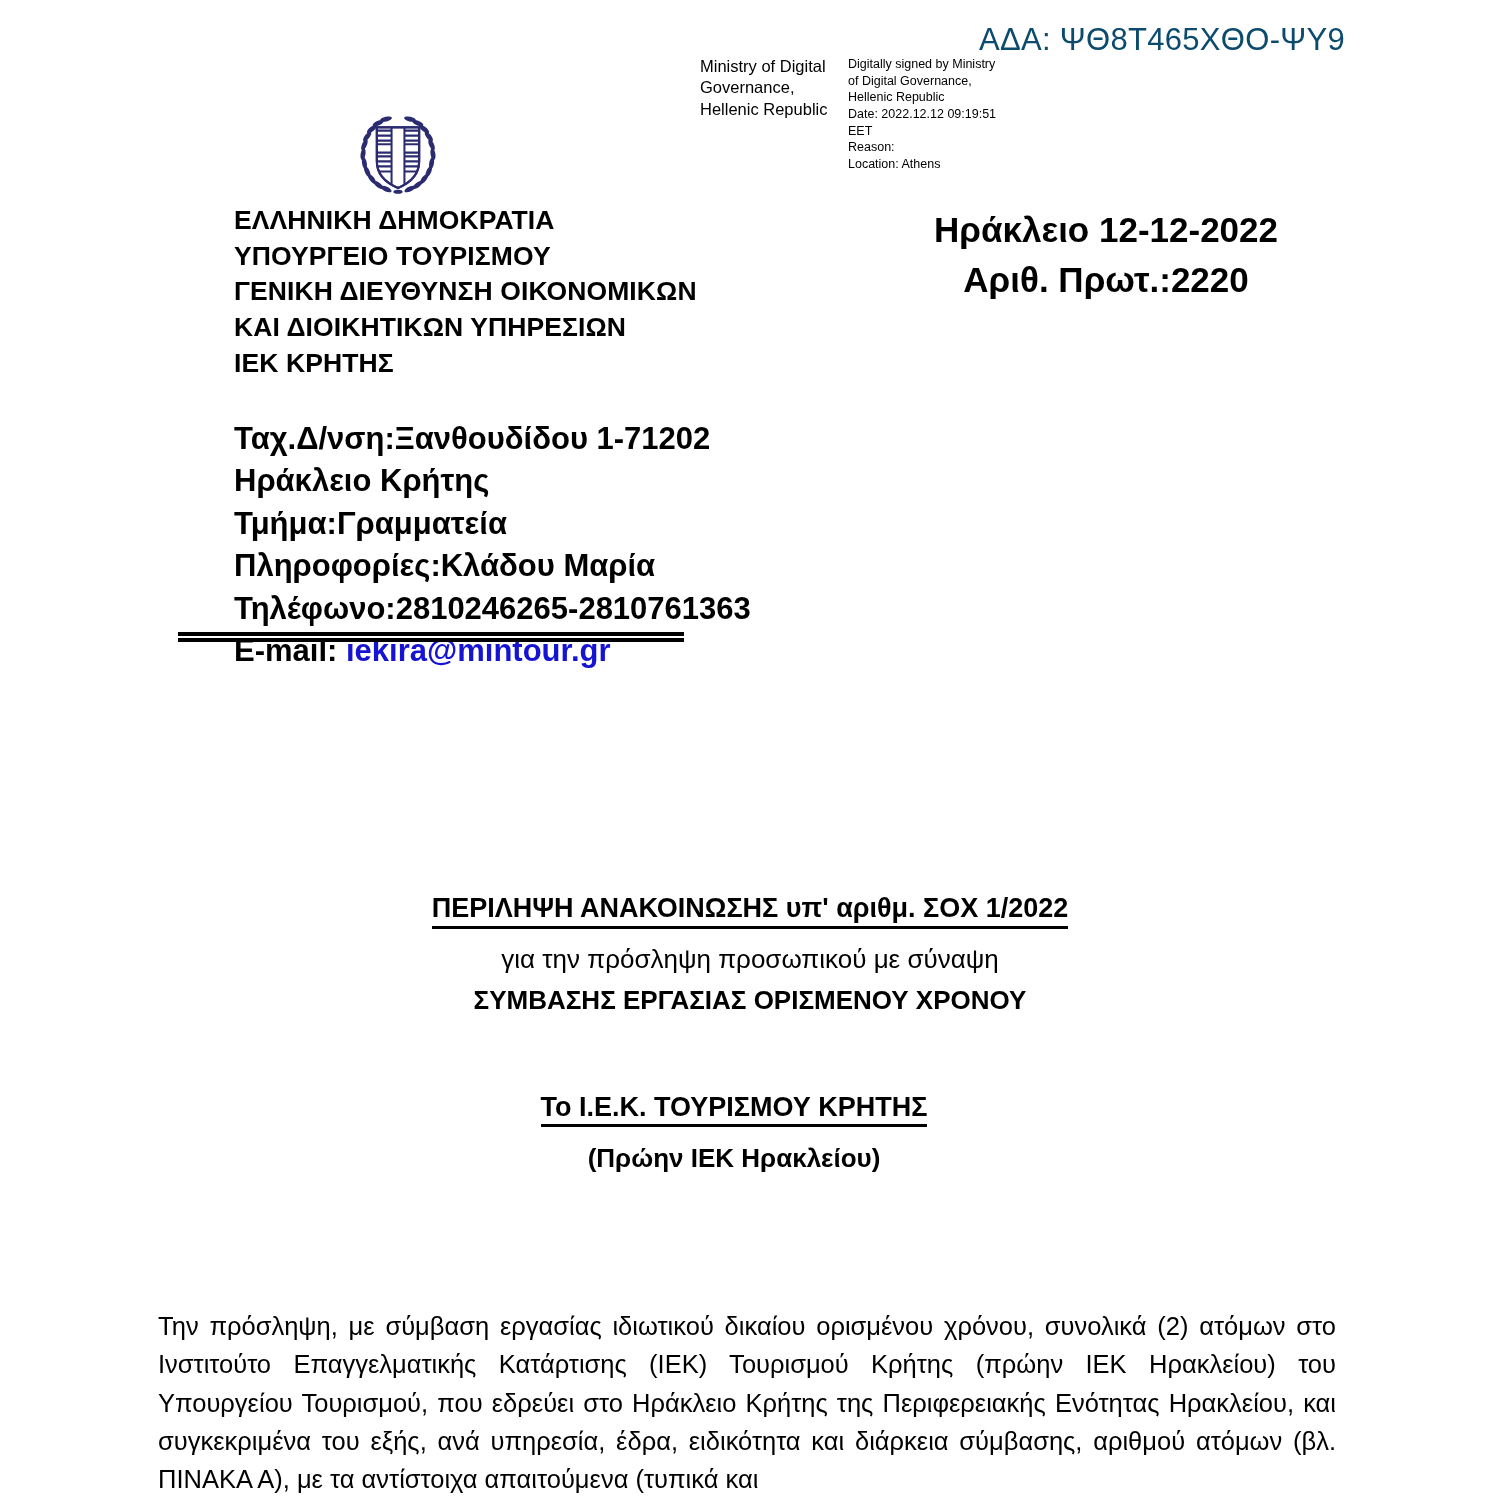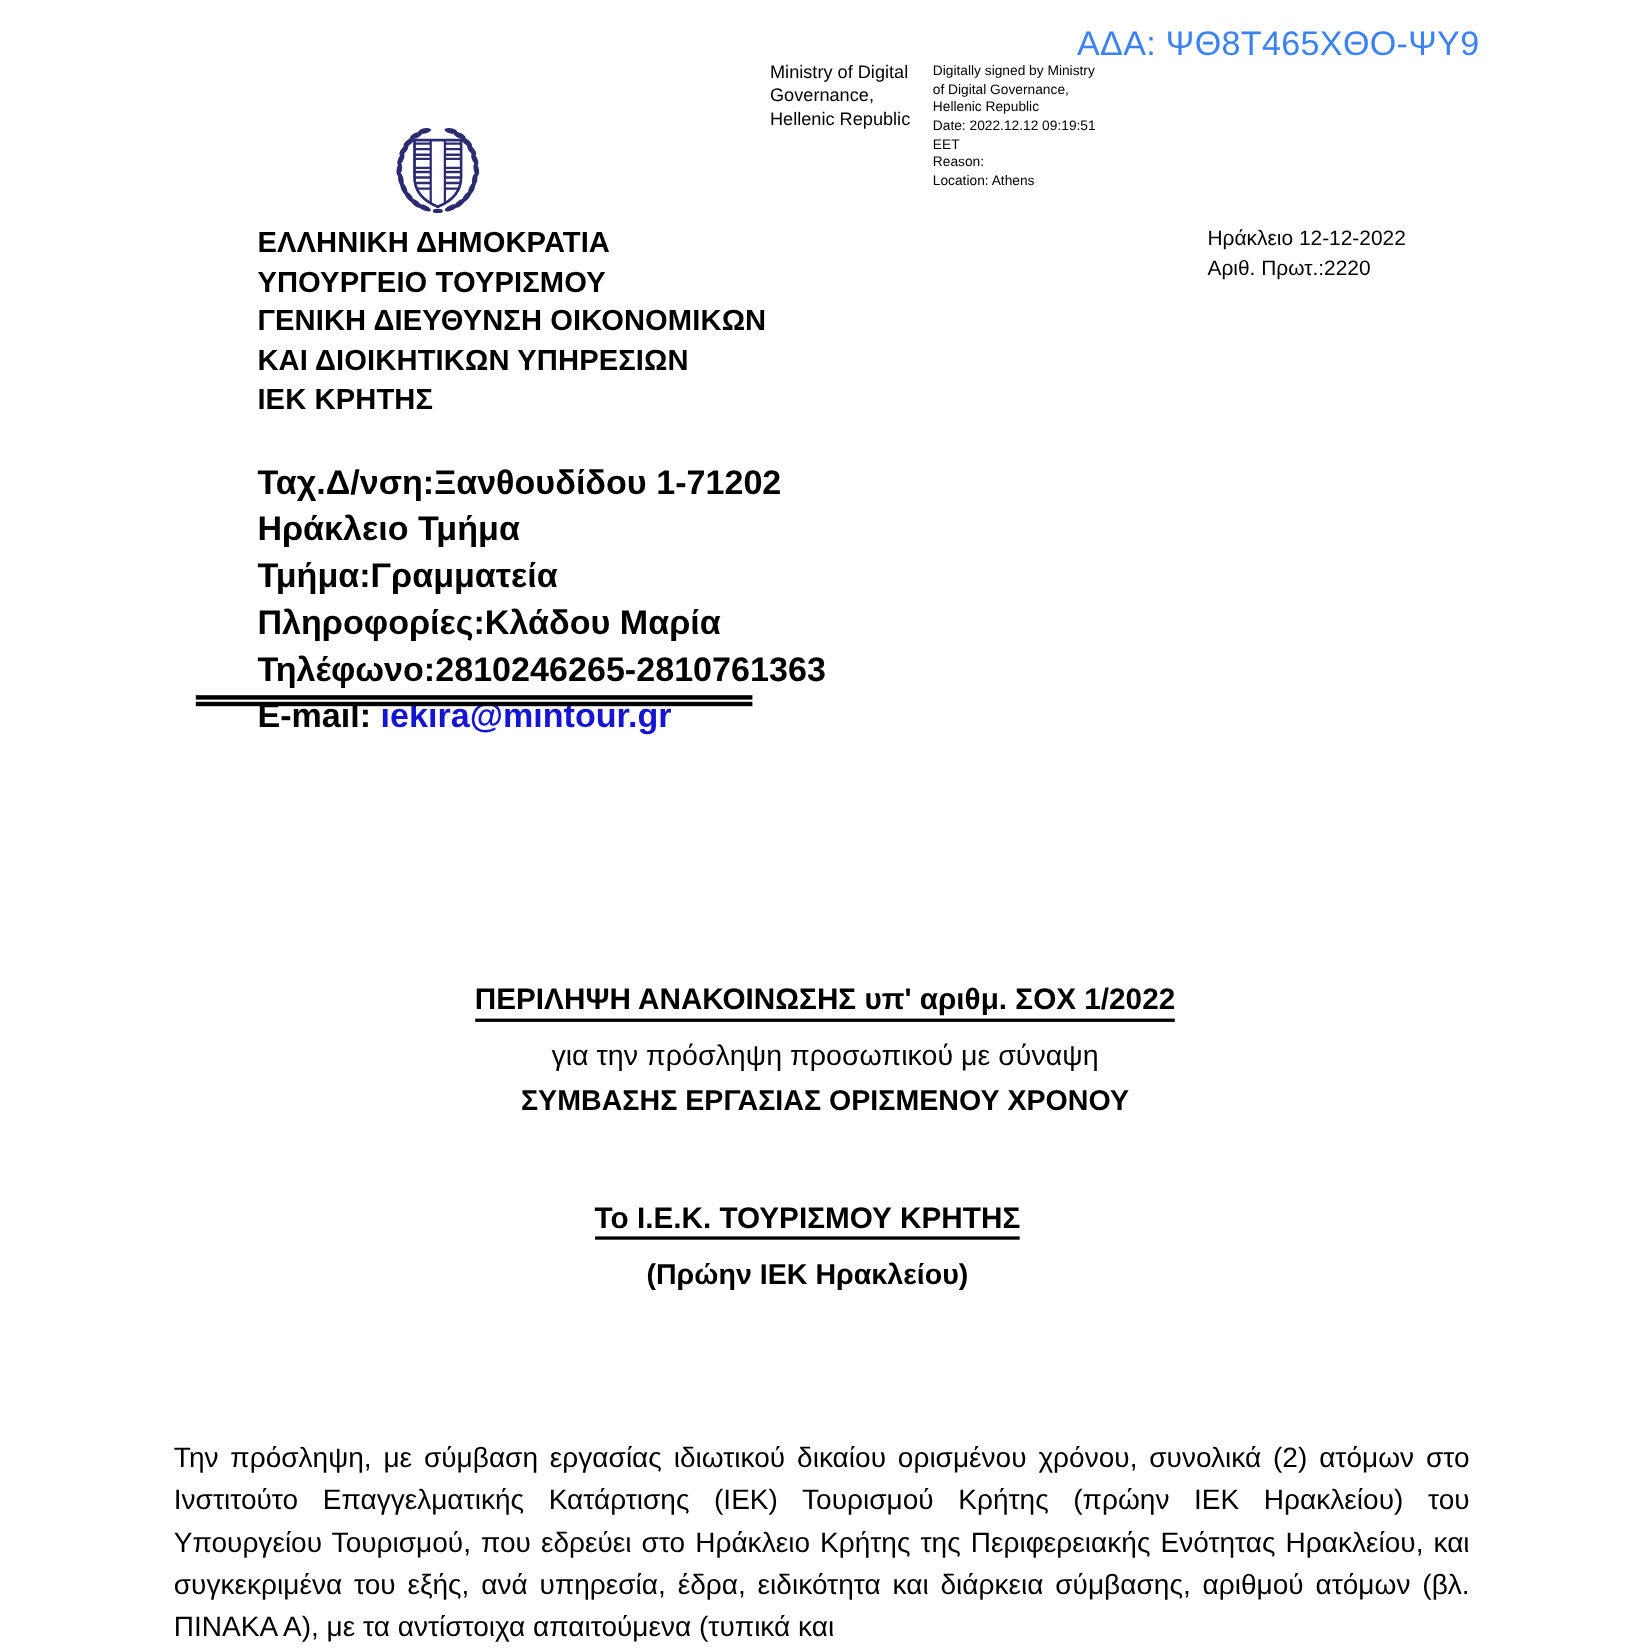--- a/index.html
+++ b/index.html
@@ -22,21 +22,21 @@
 
   
   .ada-line {
     position: absolute;
     top: 22px;
     right: 155px;
     font-size: 31px;
     font-weight: 400;
     letter-spacing: 0.3px;
     white-space: nowrap;
-    color: #3b82f6;
+    color: #0c4a6e;
   }
 
   
   .sig-wrap {
     position: absolute;
     top: 56px;
     left: 700px;
     width: 620px;
     display: flex;
     align-items: flex-start;
@@ -76,23 +76,23 @@
     line-height: 1.345;
     letter-spacing: 0.1px;
     white-space: nowrap;
   }
 
   
   .place-block {
     position: absolute;
     top: 205px;
     right: 222px;
-    text-align: left;
-    font-size: 19px;
-    font-weight: normal;
+    text-align: center;
+    font-size: 35px;
+    font-weight: bold;
     line-height: 1.42;
     white-space: nowrap;
   }
 
   
   .contact-block {
     position: absolute;
     top: 418px;
     left: 234px;
     font-size: 31px;
@@ -299,21 +299,21 @@
     <div>ΙΕΚ ΚΡΗΤΗΣ</div>
   </div>
 
   <div class="place-block">
     <div>Ηράκλειο 12-12-2022</div>
     <div>Αριθ. Πρωτ.:2220</div>
   </div>
 
   <div class="contact-block">
     <div>Ταχ.Δ/νση:Ξανθουδίδου 1-71202</div>
-    <div>Ηράκλειο  Τμήμα</div>
+    <div>Ηράκλειο  Κρήτης</div>
     <div>Τμήμα:Γραμματεία</div>
     <div>Πληροφορίες:Κλάδου Μαρία</div>
     <div>Τηλέφωνο:2810246265-2810761363</div>
     <div>
       <span>E-mail:</span>
       <a class="mail-link" href="#">iekira@mintour.gr</a>
     </div>
   </div>
 
   <div class="double-rule"></div>

